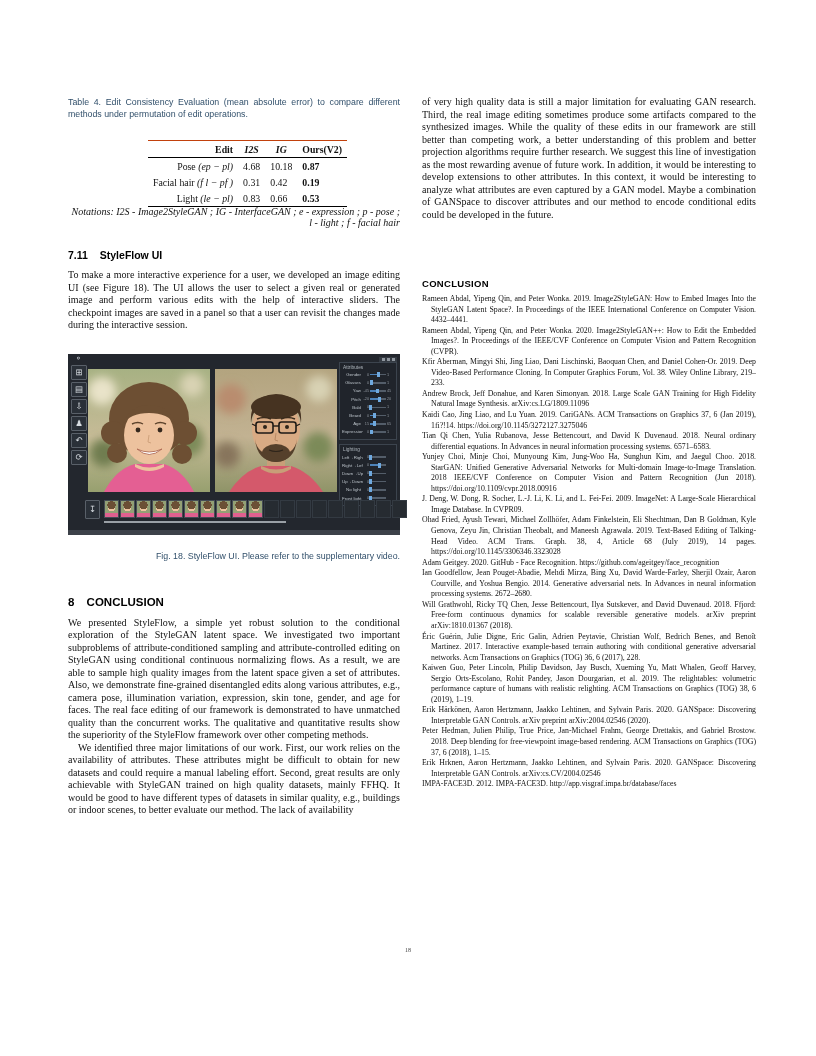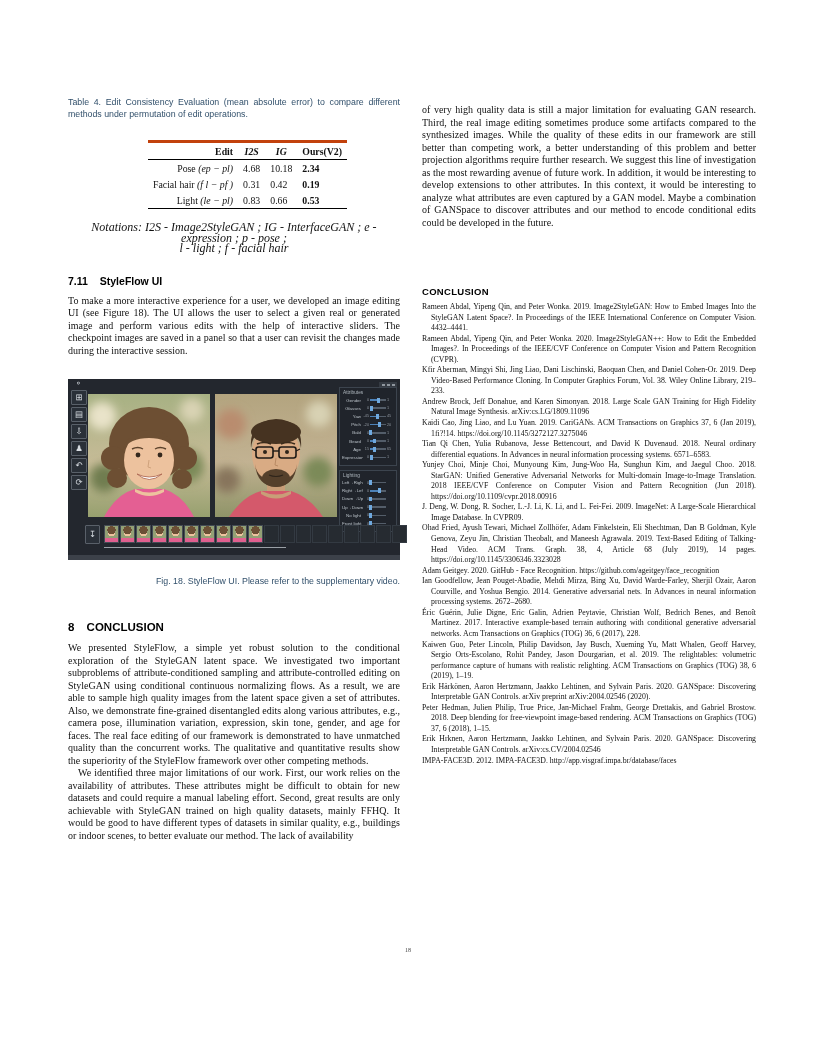--- a/index.html
+++ b/index.html
@@ -1,36 +1,36 @@
 <!DOCTYPE html>
 <html><head>
 <meta charset="utf-8">
 <style>
   html,body{margin:0;padding:0;background:#e8e8e8;}
   .page{position:relative;width:816px;height:1056px;background:#ffffff;margin:0 auto;
         font-family:"Liberation Serif",serif;color:#111;overflow:hidden;}
   .col-left{position:absolute;left:68px;top:96px;width:332px;}
-  .col-right{position:absolute;left:422px;top:104px;width:334px;}
+  .col-right{position:absolute;left:422px;top:96px;width:334px;}
 
   
   .caption{font-family:"Liberation Sans",sans-serif;font-size:8.8px;line-height:12px;
            color:#32506b;text-align:justify;}
   .figcaption{font-family:"Liberation Sans",sans-serif;font-size:8.8px;line-height:12px;
            color:#32506b;text-align:right;margin-top:15px;}
 
   
   table.eval{border-collapse:collapse;margin:20px 0 0 80px;font-size:9.8px;color:#111;}
   table.eval th,table.eval td{padding:2.5px 5px;white-space:nowrap;}
-  table.eval thead tr{border-top:3px solid #c2410c;border-bottom:1px solid #000;}
+  table.eval thead tr{border-top:1px solid #c2410c;border-bottom:1px solid #000;}
   table.eval tbody tr:last-child{border-bottom:1px solid #000;}
   td.lbl,th.lbl{text-align:right;}
   td.num{text-align:left;}
   .ital{font-style:italic;}
   .bold{font-weight:bold;}
-  .notations{font-style:italic;font-size:12px;line-height:10.5px;text-align:center;margin-top:13px;}
+  .notations{font-style:italic;font-size:10px;line-height:10.5px;text-align:right;}
 
   
   .sec{font-family:"Liberation Sans",sans-serif;font-weight:bold;color:#000;}
   .sec-711{font-size:10.5px;margin:21px 0 8px 0;}
   .sec-8{font-size:11.5px;margin:34px 0 9px 0;}
   .refs-title{font-size:9.5px;margin:57px 0 5px 0;letter-spacing:.3px;}
   .secnum{margin-right:9px;}
   p.body{font-size:10px;line-height:12.5px;text-align:justify;margin:0;}
   p.indent{text-indent:10px;}
 
@@ -93,21 +93,21 @@
           <th class="num ital">I2S</th>
           <th class="num ital">IG</th>
           <th class="num">Ours(V2)</th>
         </tr>
       </thead>
       <tbody>
         <tr>
           <td class="lbl"><span>Pose</span> <span class="ital">(ep − pl)</span></td>
           <td class="num">4.68</td>
           <td class="num">10.18</td>
-          <td class="num bold">2.34</td>
+          <td class="num bold">0.87</td>
         </tr>
         <tr>
           <td class="lbl"><span>Facial hair</span> <span class="ital">(f l − pf )</span></td>
           <td class="num">0.31</td>
           <td class="num">0.42</td>
           <td class="num bold">0.19</td>
         </tr>
         <tr>
           <td class="lbl"><span>Light</span> <span class="ital">(le − pl)</span></td>
           <td class="num">0.83</td>
@@ -409,20 +409,21 @@
         <div class="ref">Rameen Abdal, Yipeng Qin, and Peter Wonka. 2020. Image2StyleGAN++: How to Edit the Embedded Images?. In Proceedings of the IEEE/CVF Conference on Computer Vision and Pattern Recognition (CVPR).</div>
         <div class="ref">Kfir Aberman, Mingyi Shi, Jing Liao, Dani Lischinski, Baoquan Chen, and Daniel Cohen-Or. 2019. Deep Video-Based Performance Cloning. In Computer Graphics Forum, Vol. 38. Wiley Online Library, 219–233.</div>
         <div class="ref">Andrew Brock, Jeff Donahue, and Karen Simonyan. 2018. Large Scale GAN Training for High Fidelity Natural Image Synthesis. arXiv:cs.LG/1809.11096</div>
         <div class="ref">Kaidi Cao, Jing Liao, and Lu Yuan. 2019. CariGANs. ACM Transactions on Graphics 37, 6 (Jan 2019), 1fi?!14. https://doi.org/10.1145/3272127.3275046</div>
         <div class="ref">Tian Qi Chen, Yulia Rubanova, Jesse Bettencourt, and David K Duvenaud. 2018. Neural ordinary differential equations. In Advances in neural information processing systems. 6571–6583.</div>
         <div class="ref">Yunjey Choi, Minje Choi, Munyoung Kim, Jung-Woo Ha, Sunghun Kim, and Jaegul Choo. 2018. StarGAN: Unified Generative Adversarial Networks for Multi-domain Image-to-Image Translation. 2018 IEEE/CVF Conference on Computer Vision and Pattern Recognition (Jun 2018). https://doi.org/10.1109/cvpr.2018.00916</div>
         <div class="ref">J. Deng, W. Dong, R. Socher, L.-J. Li, K. Li, and L. Fei-Fei. 2009. ImageNet: A Large-Scale Hierarchical Image Database. In CVPR09.</div>
         <div class="ref">Ohad Fried, Ayush Tewari, Michael Zollhöfer, Adam Finkelstein, Eli Shechtman, Dan B Goldman, Kyle Genova, Zeyu Jin, Christian Theobalt, and Maneesh Agrawala. 2019. Text-Based Editing of Talking-Head Video. ACM Trans. Graph. 38, 4, Article 68 (July 2019), 14 pages. https://doi.org/10.1145/3306346.3323028</div>
         <div class="ref">Adam Geitgey. 2020. GitHub - Face Recognition. https://github.com/ageitgey/face_recognition</div>
         <div class="ref">Ian Goodfellow, Jean Pouget-Abadie, Mehdi Mirza, Bing Xu, David Warde-Farley, Sherjil Ozair, Aaron Courville, and Yoshua Bengio. 2014. Generative adversarial nets. In Advances in neural information processing systems. 2672–2680.</div>
+        <div class="ref">Will Grathwohl, Ricky TQ Chen, Jesse Bettencourt, Ilya Sutskever, and David Duvenaud. 2018. Ffjord: Free-form continuous dynamics for scalable reversible generative models. arXiv preprint arXiv:1810.01367 (2018).</div>
         <div class="ref">Éric Guérin, Julie Digne, Eric Galin, Adrien Peytavie, Christian Wolf, Bedrich Benes, and Benoît Martinez. 2017. Interactive example-based terrain authoring with conditional generative adversarial networks. Acm Transactions on Graphics (TOG) 36, 6 (2017), 228.</div>
         <div class="ref">Kaiwen Guo, Peter Lincoln, Philip Davidson, Jay Busch, Xueming Yu, Matt Whalen, Geoff Harvey, Sergio Orts-Escolano, Rohit Pandey, Jason Dourgarian, et al. 2019. The relightables: volumetric performance capture of humans with realistic relighting. ACM Transactions on Graphics (TOG) 38, 6 (2019), 1–19.</div>
         <div class="ref">Erik Härkönen, Aaron Hertzmann, Jaakko Lehtinen, and Sylvain Paris. 2020. GANSpace: Discovering Interpretable GAN Controls. arXiv preprint arXiv:2004.02546 (2020).</div>
         <div class="ref">Peter Hedman, Julien Philip, True Price, Jan-Michael Frahm, George Drettakis, and Gabriel Brostow. 2018. Deep blending for free-viewpoint image-based rendering. ACM Transactions on Graphics (TOG) 37, 6 (2018), 1–15.</div>
         <div class="ref">Erik Hrknen, Aaron Hertzmann, Jaakko Lehtinen, and Sylvain Paris. 2020. GANSpace: Discovering Interpretable GAN Controls. arXiv:cs.CV/2004.02546</div>
         <div class="ref">IMPA-FACE3D. 2012. IMPA-FACE3D. http://app.visgraf.impa.br/database/faces</div>
       </div>
   </div>
 
   <div class="footer-page">18</div>

